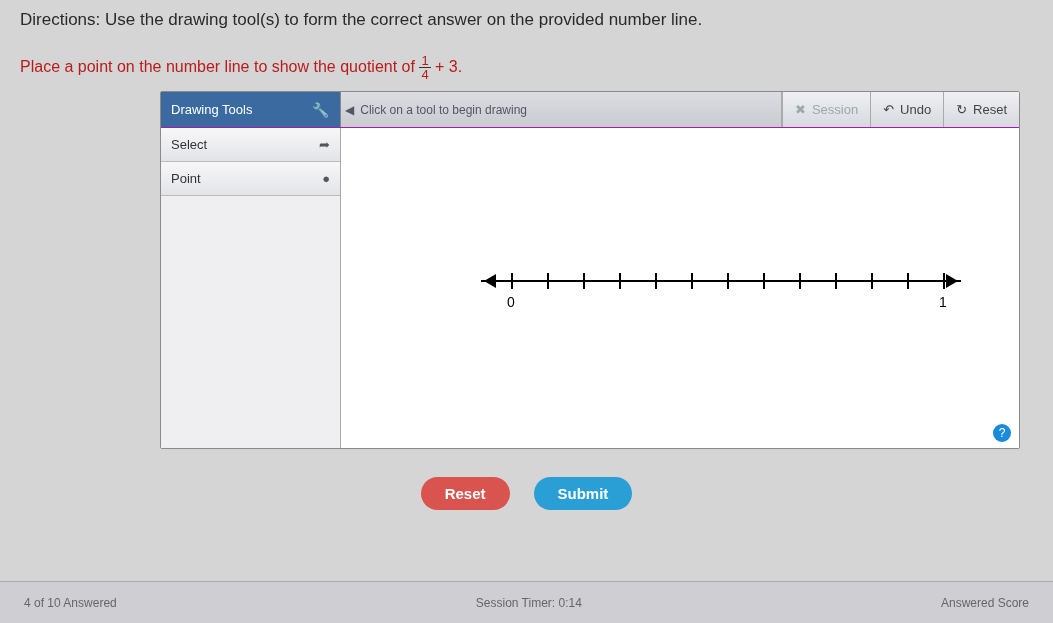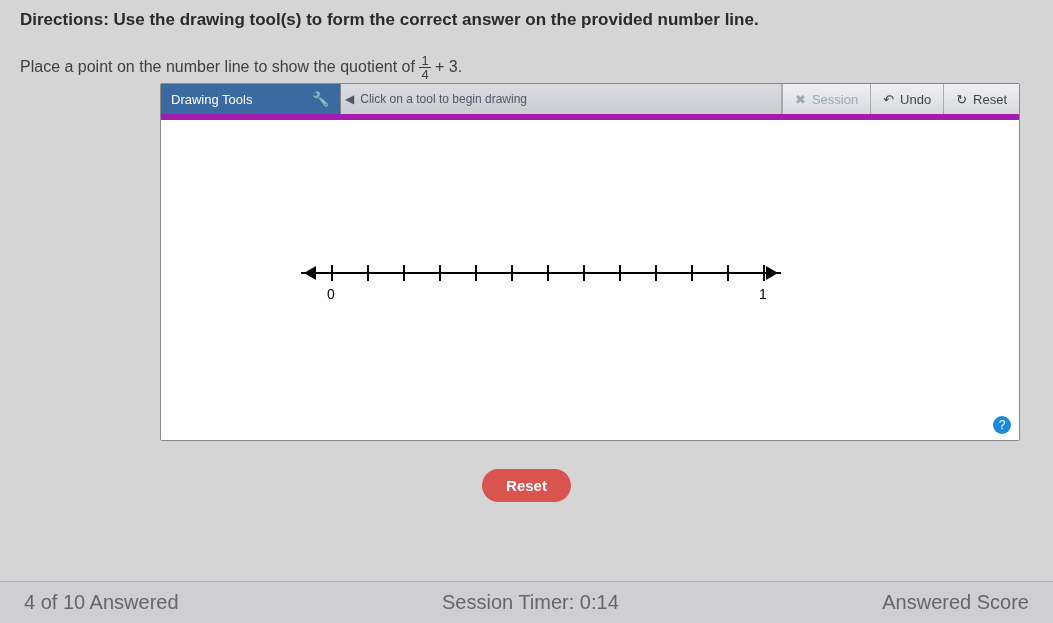--- a/index.html
+++ b/index.html
@@ -1,24 +1,24 @@
 <!DOCTYPE html>
 <html><head>
 <meta charset="utf-8">
 <style>
 *{margin:0;padding:0;box-sizing:border-box;font-family:Arial,Helvetica,sans-serif}
 body{background:#d5d5d5;width:1053px;height:623px;overflow:hidden;color:#333}
 .page{padding:10px 20px}
-.directions{font-weight:bold;font-size:17px;color:#2a2a2a;margin-bottom:24px}
-.prompt{font-size:16px;color:#404040;margin-bottom:2px}
+.directions{font-weight:normal;font-size:17px;color:#2a2a2a;margin-bottom:24px}
+.prompt{font-size:16px;color:#b91c1c;margin-bottom:10px}
 .frac{display:inline-block;vertical-align:middle;text-align:center;line-height:1}
 .frac .n{display:block;border-bottom:1px solid #333;font-size:13px;padding:0 2px}
 .frac .d{display:block;font-size:13px;padding:0 2px}
 .workbox{margin:0 0 0 140px;width:860px;border:1px solid #8a8a8a;background:#fff;border-radius:2px}
-.toolbar{display:flex;height:36px;border-bottom:6px solid #a21caf}
+.toolbar{display:flex;height:36px;border-bottom:1px solid #a21caf}
 .tools-header{width:180px;background:#3b6aa0;color:#fff;font-size:13px;display:flex;align-items:center;padding:0 10px;justify-content:space-between;border-right:1px solid #888}
 .tools-header .wrench{color:#fff;font-size:14px}
 .hint-area{flex:1;background:linear-gradient(#dcdde2,#c9cbd1);display:flex;align-items:center;font-size:12px;color:#556;border-right:1px solid #aaa}
 .hint-area .tri{margin:0 6px 0 4px;color:#556}
 .btn{background:linear-gradient(#f0f0f3,#d7d9de);border-left:1px solid #aaa;display:flex;align-items:center;padding:0 12px;font-size:13px;color:#444;gap:6px}
 .btn.disabled{color:#9aa}
 .body-row{display:flex;height:320px}
 .tool-list{width:180px;border-right:1px solid #aaa;background:#efeff2}
 .tool-item{height:34px;border-bottom:1px solid #bbb;background:linear-gradient(#f7f7f9,#e3e4e8);display:flex;align-items:center;justify-content:space-between;padding:0 10px;font-size:13px;color:#333}
 .tool-item .ic{color:#555;font-size:13px}
@@ -27,21 +27,21 @@
 .numberline{position:absolute;left:140px;top:140px;width:480px}
 .nl-line{position:absolute;top:12px;left:0;right:0;height:2px;background:#000}
 .nl-arrow-l{position:absolute;left:-4px;top:6px;border:7px solid transparent;border-right:12px solid #000}
 .nl-arrow-r{position:absolute;right:-4px;top:6px;border:7px solid transparent;border-left:12px solid #000}
 .tick{position:absolute;width:2px;height:16px;background:#000;top:5px}
 .nl-label{position:absolute;top:26px;font-size:14px;color:#000}
 .actions{display:flex;justify-content:center;gap:24px;margin:28px 0 40px}
 .pill{padding:8px 24px;border-radius:18px;color:#fff;font-size:15px;font-weight:bold}
 .pill.reset{background:#d9534f}
 .pill.submit{background:#2a9fd6}
-.footer{position:absolute;bottom:0;left:0;right:0;height:42px;background:#cfcfd3;border-top:1px solid #aaa;display:flex;align-items:center;justify-content:space-between;padding:0 24px;font-size:20px;color:#666}
+.footer{position:absolute;bottom:0;left:0;right:0;height:42px;background:#cfcfd3;border-top:1px solid #aaa;display:flex;align-items:center;justify-content:space-between;padding:0 24px;font-size:12px;color:#666}
 </style>
 </head>
 <body>
 
 <div class="page">
   <div class="directions">Directions: Use the drawing tool(s) to form the correct answer on the provided number line.</div>
 
   <div class="prompt">
     <span>Place a point on the number line to show the quotient of </span>
     <span class="frac">
@@ -69,20 +69,30 @@
         <span>↶</span>
         <span>Undo</span>
       </div>
       <div class="btn">
         <span>↻</span>
         <span>Reset</span>
       </div>
     </div>
 
     <div class="body-row">
+      <div class="tool-list">
+        <div class="tool-item">
+          <span>Select</span>
+          <span class="ic">➦</span>
+        </div>
+        <div class="tool-item">
+          <span>Point</span>
+          <span class="ic">●</span>
+        </div>
+      </div>
 
       <div class="canvas">
         <div class="numberline">
           <div class="nl-arrow-l"></div>
           <div class="nl-line"></div>
           <div class="nl-arrow-r"></div>
           <div class="tick" style="left:30px"></div>
           <div class="tick" style="left:66px"></div>
           <div class="tick" style="left:102px"></div>
           <div class="tick" style="left:138px"></div>
@@ -98,20 +108,21 @@
           <div class="nl-label" style="left:26px">0</div>
           <div class="nl-label" style="left:458px">1</div>
         </div>
         <div class="help">?</div>
       </div>
     </div>
   </div>
 
   <div class="actions">
     <div class="pill reset">Reset</div>
+    <div class="pill submit">Submit</div>
   </div>
 </div>
 
 <div class="footer">
   <span>4 of 10 Answered</span>
   <span>Session Timer: 0:14</span>
   <span>Answered Score</span>
 </div>
 
 </body></html>

